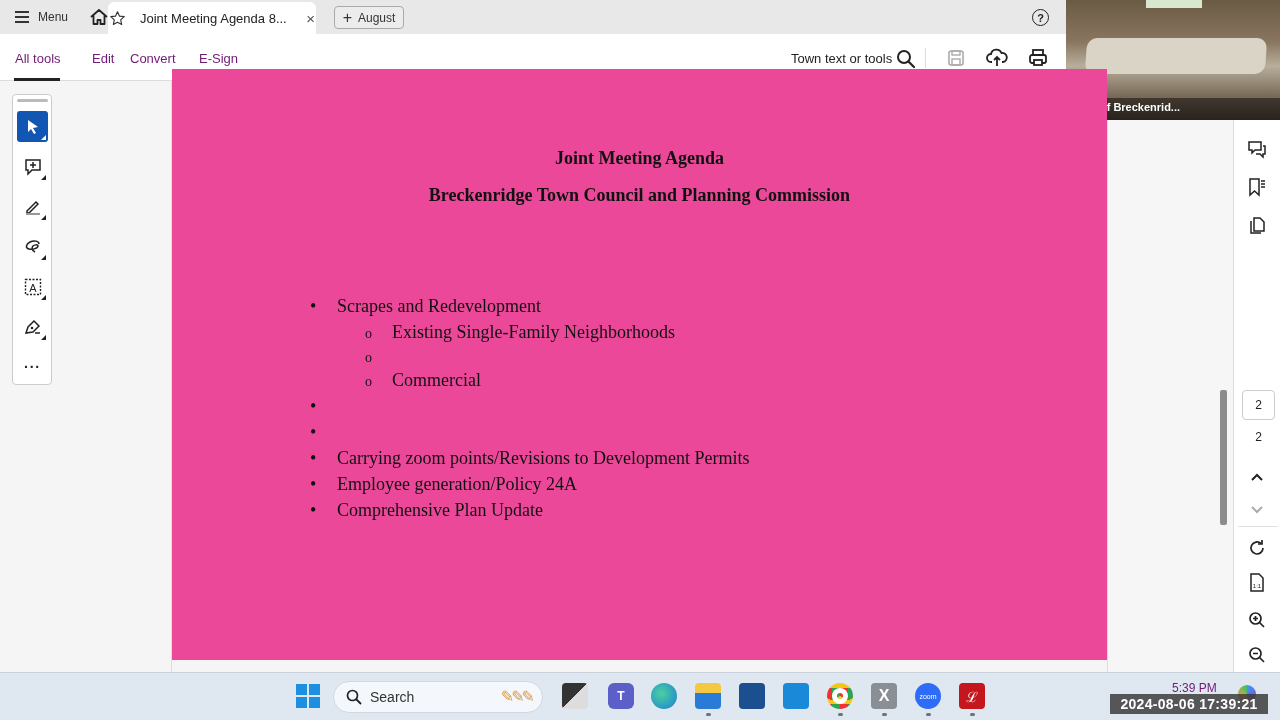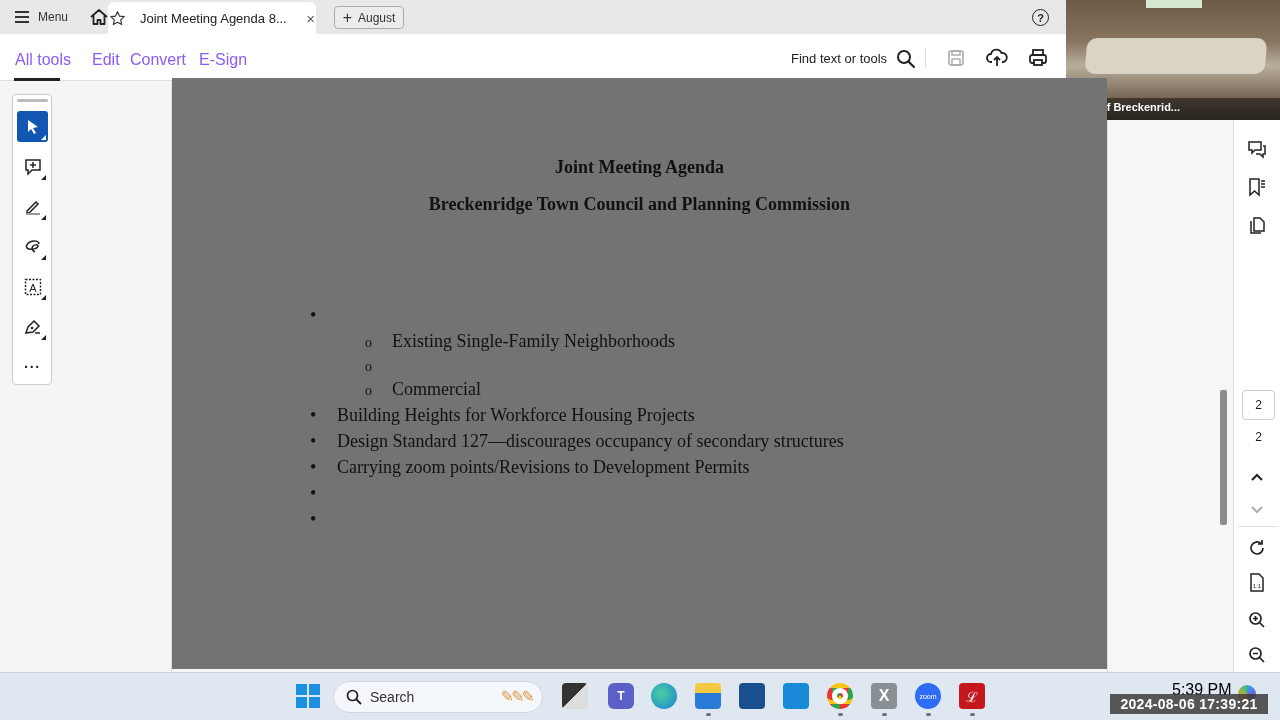--- a/index.html
+++ b/index.html
@@ -6,54 +6,54 @@
 body{width:1280px;height:720px;overflow:hidden;position:relative;background:#f5f5f5;font-family:"Liberation Sans",sans-serif;color:#222}
 .topbar{position:absolute;left:0;top:0;width:1066px;height:34px;background:#e8e8e8;display:flex;align-items:center}
 .menu-btn{display:flex;align-items:center;gap:8px;padding:0 14px;height:34px;font-size:12px;color:#333}
 .home{width:34px;height:34px;display:flex;align-items:center;justify-content:center}
 .tab{position:absolute;left:108px;top:2px;width:208px;height:32px;background:#fff;border-radius:6px 6px 0 0;display:flex;align-items:center;padding:0 1px;gap:14px;font-size:13px;color:#222}
 .tab .tab-title{flex:1;white-space:nowrap;overflow:hidden}
 .tab .close{font-size:15px;color:#555}
 .create{position:absolute;left:334px;top:6px;height:23px;width:70px;border:1px solid #aaa;border-radius:4px;display:flex;align-items:center;justify-content:center;gap:6px;font-size:12px;color:#333;background:#ececec}
 .help{position:absolute;left:1032px;top:9px;width:17px;height:17px;border:1.5px solid #222;border-radius:50%;font-size:11px;font-weight:bold;display:flex;align-items:center;justify-content:center}
 .toolbar{position:absolute;left:0;top:34px;width:1066px;height:47px;background:#fff;border-bottom:1px solid #ddd}
-.toolbar .tt{position:absolute;top:17px;font-size:16px;color:#8b5cf6}
+.toolbar .tt{position:absolute;top:17px;font-size:13px;color:#701a75}
 .toolbar .underline{position:absolute;left:14px;top:44px;width:46px;height:3px;background:#222}
 .find{position:absolute;left:791px;top:17px;font-size:13px;color:#222}
 .tb-icon{position:absolute;top:13px;width:22px;height:22px}
 .sep{position:absolute;left:925px;top:14px;width:1px;height:20px;background:#ddd}
 .video{position:absolute;left:1066px;top:0;width:214px;height:120px;background:linear-gradient(180deg,#6b5a44 0%,#8a7660 35%,#b8ae9c 55%,#7a6b58 80%,#4a4036 100%);overflow:hidden}
 .video .screen{position:absolute;left:80px;top:0;width:56px;height:8px;background:#d8e8d0}
 .video .table{position:absolute;left:20px;top:38px;width:180px;height:36px;background:#d9d4c6;border-radius:10px;transform:skewX(-4deg)}
 .video .caption{position:absolute;left:0;top:98px;width:214px;height:22px;background:rgba(0,0,0,.45);color:#fff;font-size:11px;font-weight:bold;padding:3px 3px}
 .left-rail{position:absolute;left:0;top:81px;width:172px;height:591px;background:#f5f5f5;border-right:1px solid #ddd}
 .tools{position:absolute;left:12px;top:94px;width:40px;height:291px;background:#fff;border:1px solid #ccc;border-radius:4px}
 .tools .grip{position:absolute;left:4px;top:4px;width:31px;height:3px;background:#bbb;border-radius:2px}
 .tool{position:absolute;left:4px;width:31px;height:31px;display:flex;align-items:center;justify-content:center;border-radius:3px}
 .tool.active{background:#1256b4}
 .tool .tri{position:absolute;right:2px;bottom:2px;width:0;height:0;border-left:5px solid transparent;border-bottom:5px solid #222}
 .tool.active .tri{border-bottom-color:#fff}
-.page{position:absolute;left:172px;top:78px;width:935px;height:591px;background:#737373}
+.page{position:absolute;left:172px;top:69px;width:935px;height:591px;background:#ec4899}
 .doc-title{position:absolute;left:0;width:935px;text-align:center;font-family:"Liberation Serif",serif;font-weight:bold;font-size:18px;color:#111}
 .agenda{position:absolute;left:138px;top:227px;font-family:"Liberation Serif",serif;font-size:18px;color:#111}
 .item{position:relative;height:26px;padding-left:27px;white-space:nowrap}
 .item .bullet{position:absolute;left:0;top:0}
 .sub{position:relative;height:24px;padding-left:82px;white-space:nowrap}
 .sub .bullet{position:absolute;left:55px;top:0;font-size:14px;line-height:24px}
 .right-gutter{position:absolute;left:1107px;top:120px;width:126px;height:552px;background:#f6f6f6;border-left:1px solid #ddd}
 .vscroll{position:absolute;left:1220px;top:390px;width:7px;height:135px;background:#8c8c8c;border-radius:2px}
 .right-panel{position:absolute;left:1233px;top:120px;width:47px;height:552px;background:#fff;border-left:1px solid #ddd}
 .rp-icon{position:absolute;left:12px;width:22px;height:22px;display:flex;align-items:center;justify-content:center}
 .page-box{position:absolute;left:8px;top:270px;width:33px;height:30px;border:1px solid #ccc;border-radius:4px;font-size:12px;display:flex;align-items:center;justify-content:center}
 .page-total{position:absolute;left:8px;top:310px;width:33px;text-align:center;font-size:12px}
 .taskbar{position:absolute;left:0;top:672px;width:1280px;height:48px;background:#dfe7f1;border-top:1px solid #c9d2dc}
 .tb-app{position:absolute;top:10px;width:26px;height:26px;border-radius:4px}
 .dot{position:absolute;top:40px;width:5px;height:3px;border-radius:2px;background:#6b7280}
 .searchbox{position:absolute;left:333px;top:8px;width:210px;height:32px;border-radius:16px;background:#f4f7fb;border:1px solid #d0d7e0;display:flex;align-items:center;padding-left:12px;gap:8px;font-size:14px;color:#333}
-.clock-time{position:absolute;left:1172px;top:8px;font-size:16px;color:#000000}
+.clock-time{position:absolute;left:1172px;top:8px;font-size:12px;color:#701a75}
 .overlay-ts{position:absolute;left:1110px;top:694px;width:158px;height:20px;background:rgba(60,60,60,.85);color:#fff;font-size:14px;font-weight:bold;display:flex;align-items:center;justify-content:center;letter-spacing:.3px}
 </style>
 </head>
 <body>
 
 <div class="topbar">
   <div class="menu-btn">
     <svg width="16" height="14" viewBox="0 0 16 14">
         <path d="M1 2h14M1 7h14M1 12h14" stroke="#333" stroke-width="1.8"></path>
       </svg>
@@ -77,21 +77,21 @@
   <span>August</span>
 </div>
 <div class="help">?</div>
 
 <div class="toolbar">
   <span class="tt" style="left:15px">All tools</span>
   <span class="tt" style="left:92px">Edit</span>
   <span class="tt" style="left:130px">Convert</span>
   <span class="tt" style="left:199px">E-Sign</span>
   <div class="underline"></div>
-  <span class="find">Find text or tools</span>
+  <span class="find">Town text or tools</span>
   <svg class="tb-icon" style="left:895px;top:14px" viewBox="0 0 22 22">
       <circle cx="9" cy="9" r="6" fill="none" stroke="#222" stroke-width="2"></circle>
       <path d="M13.5 13.5L19 19" stroke="#222" stroke-width="2.2" stroke-linecap="round"></path>
     </svg>
   <div class="sep"></div>
   <svg class="tb-icon" style="left:945px" viewBox="0 0 22 22">
       <rect x="4" y="4" width="14" height="14" rx="2" fill="none" stroke="#aaa" stroke-width="1.6"></rect>
       <rect x="7" y="4" width="8" height="4" fill="none" stroke="#aaa" stroke-width="1.4"></rect>
       <rect x="7" y="12" width="8" height="6" fill="none" stroke="#aaa" stroke-width="1.4"></rect>
     </svg>
@@ -157,29 +157,29 @@
     <span class="tri"></span>
   </div>
   <div class="tool" style="top:256px;font-size:14px;font-weight:bold;letter-spacing:1px">···</div>
 </div>
 
 <div class="page">
   <div class="doc-title" style="top:79px">Joint Meeting Agenda</div>
   <div class="doc-title" style="top:116px">Breckenridge Town Council and Planning Commission</div>
 
   <div class="agenda">
-    <div class="item"><span class="bullet">•</span></div>
+    <div class="item"><span class="bullet">•</span><span>Scrapes and Redevelopment</span></div>
     <div class="sub"><span class="bullet">o</span><span>Existing Single-Family Neighborhoods</span></div>
     <div class="sub"><span class="bullet">o</span></div>
     <div class="sub" style="height:26px"><span class="bullet">o</span><span>Commercial</span></div>
-    <div class="item"><span class="bullet">•</span><span>Building Heights for Workforce Housing Projects</span></div>
-    <div class="item"><span class="bullet">•</span><span>Design Standard 127—discourages occupancy of secondary structures</span></div>
-    <div class="item"><span class="bullet">•</span><span>Carrying zoom points/Revisions to Development Permits</span></div>
     <div class="item"><span class="bullet">•</span></div>
     <div class="item"><span class="bullet">•</span></div>
+    <div class="item"><span class="bullet">•</span><span>Carrying zoom points/Revisions to Development Permits</span></div>
+    <div class="item"><span class="bullet">•</span><span>Employee generation/Policy 24A</span></div>
+    <div class="item"><span class="bullet">•</span><span>Comprehensive Plan Update</span></div>
   </div>
 </div>
 
 <div class="right-gutter"></div>
 <div class="vscroll"></div>
 
 <div class="right-panel">
   <div class="rp-icon" style="top:18px">
     <svg width="20" height="20" viewBox="0 0 20 20">
         <path d="M2 3h12v8H8l-3 3v-3H2z" fill="none" stroke="#222" stroke-width="1.5"></path>

